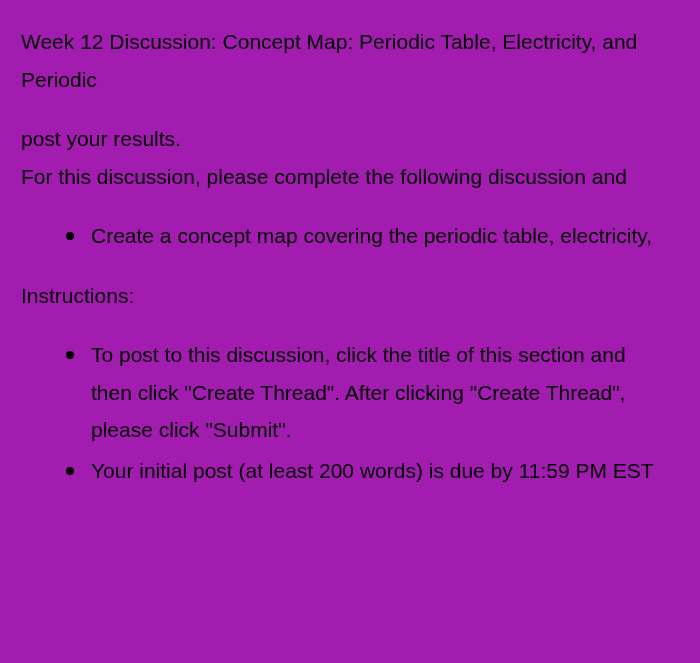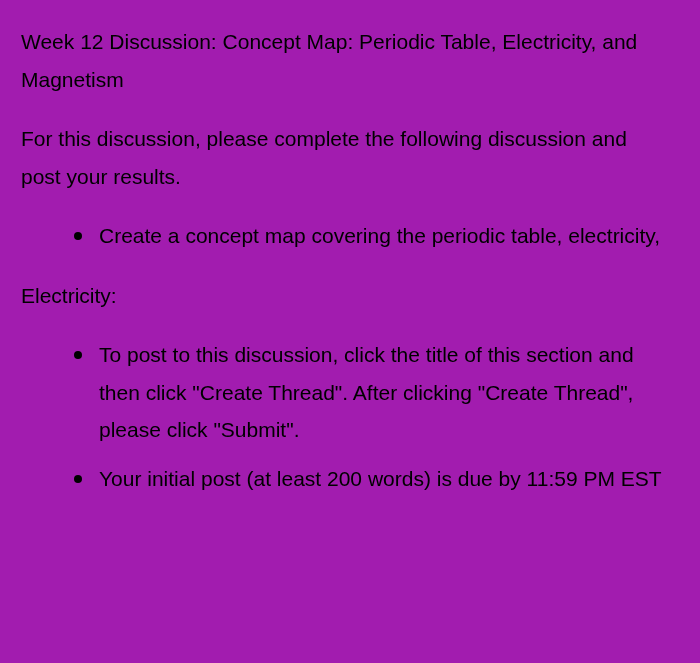--- a/index.html
+++ b/index.html
@@ -30,21 +30,21 @@
   }
   .para {
     margin: 0 0 22px 0;
   }
   ul.blist {
     list-style: none;
     margin: 0 0 22px 0;
     padding: 0 0 0 67px;
   }
   ul.blist li {
-    margin: 11px;
+    margin: 3px;
     padding: 0;
     position: relative;
   }
   ul.blist li::before {
     content: "";
     position: absolute;
     left: -25px;
     top: 15px;
     width: 8px;
     height: 8px;
@@ -52,36 +52,36 @@
     background: #000000;
   }
 </style>
 </head>
 <body>
 
 <div class="page">
 
   <p class="para">
     <span class="line">Week 12 Discussion: Concept Map: Periodic Table, Electricity, and</span>
-    <span class="line">Magnetism</span>
+    <span class="line">Periodic</span>
   </p>
 
   <p class="para">
+    <span class="line">post your results.</span>
     <span class="line">For this discussion, please complete the following discussion and</span>
-    <span class="line">post your results.</span>
   </p>
 
   <ul class="blist">
     <li>
       <span class="line">Create a concept map covering the periodic table, electricity,</span>
     </li>
   </ul>
 
   <p class="para">
-    <span class="line">Electricity:</span>
+    <span class="line">Instructions:</span>
   </p>
 
   <ul class="blist">
     <li>
       <span class="line">To post to this discussion, click the title of this section and</span>
       <span class="line">then click "Create Thread". After clicking "Create Thread",</span>
       <span class="line">please click "Submit".</span>
     </li>
     <li>
       <span class="line">Your initial post (at least 200 words) is due by 11:59 PM EST</span>

